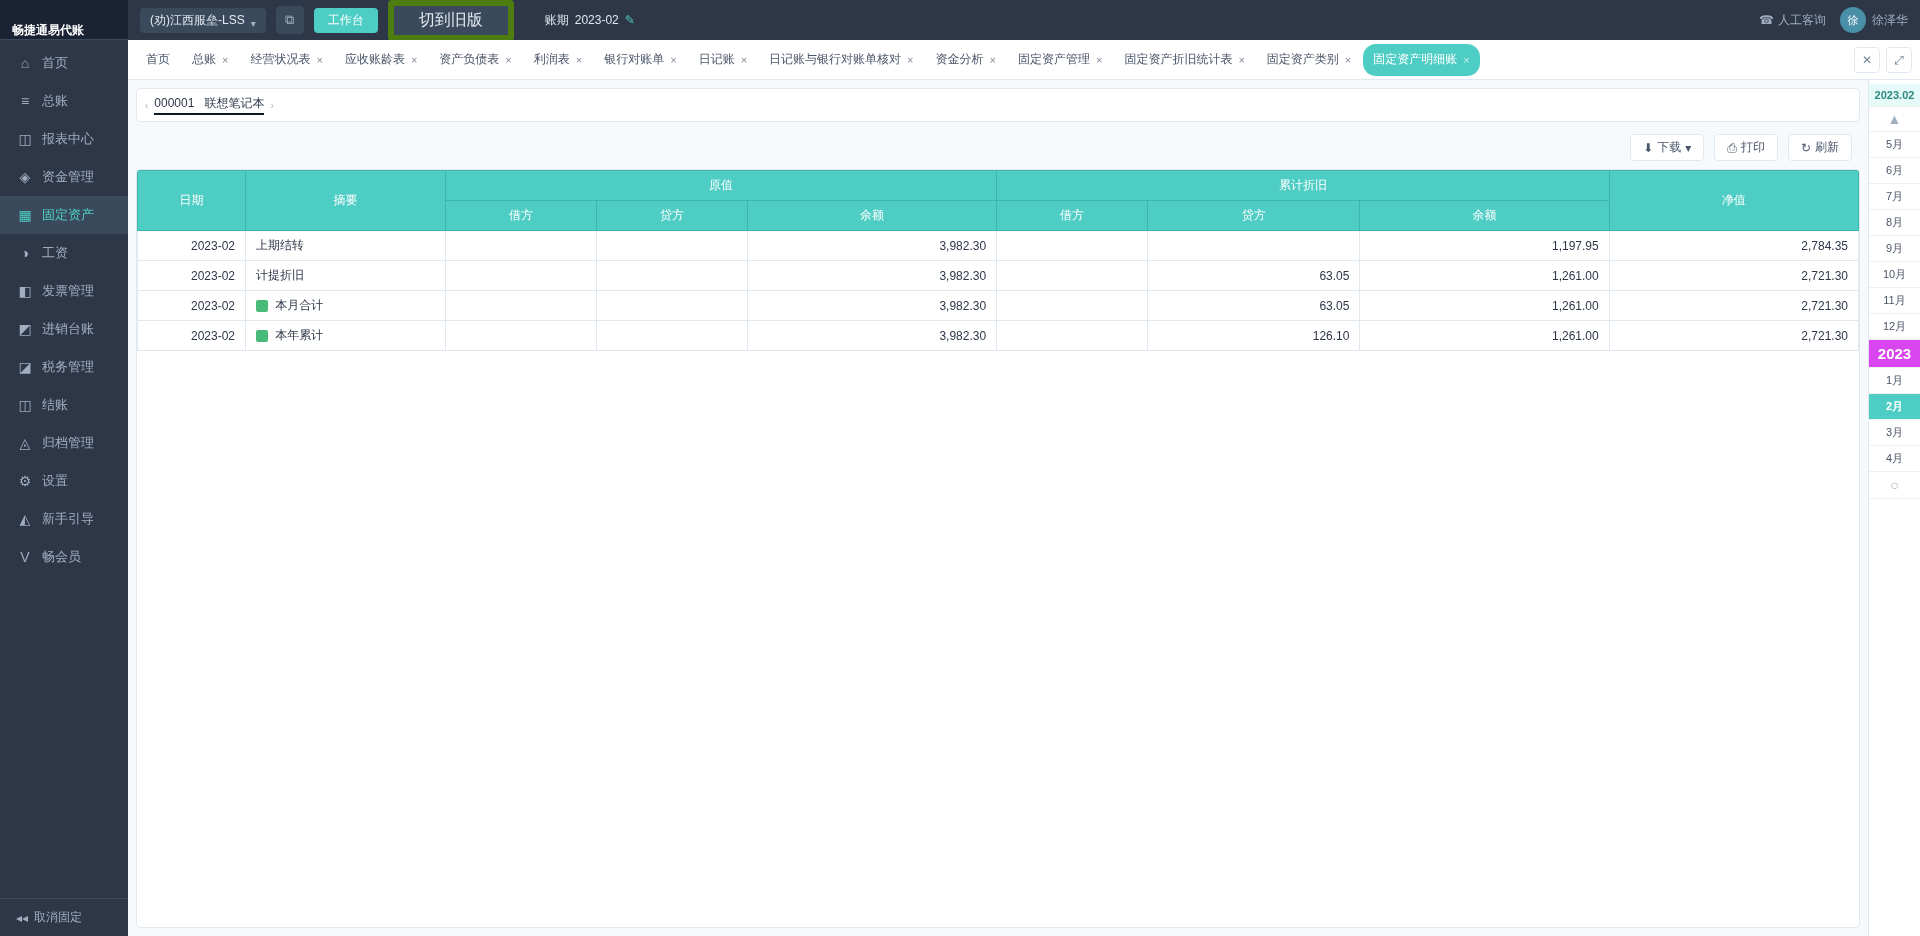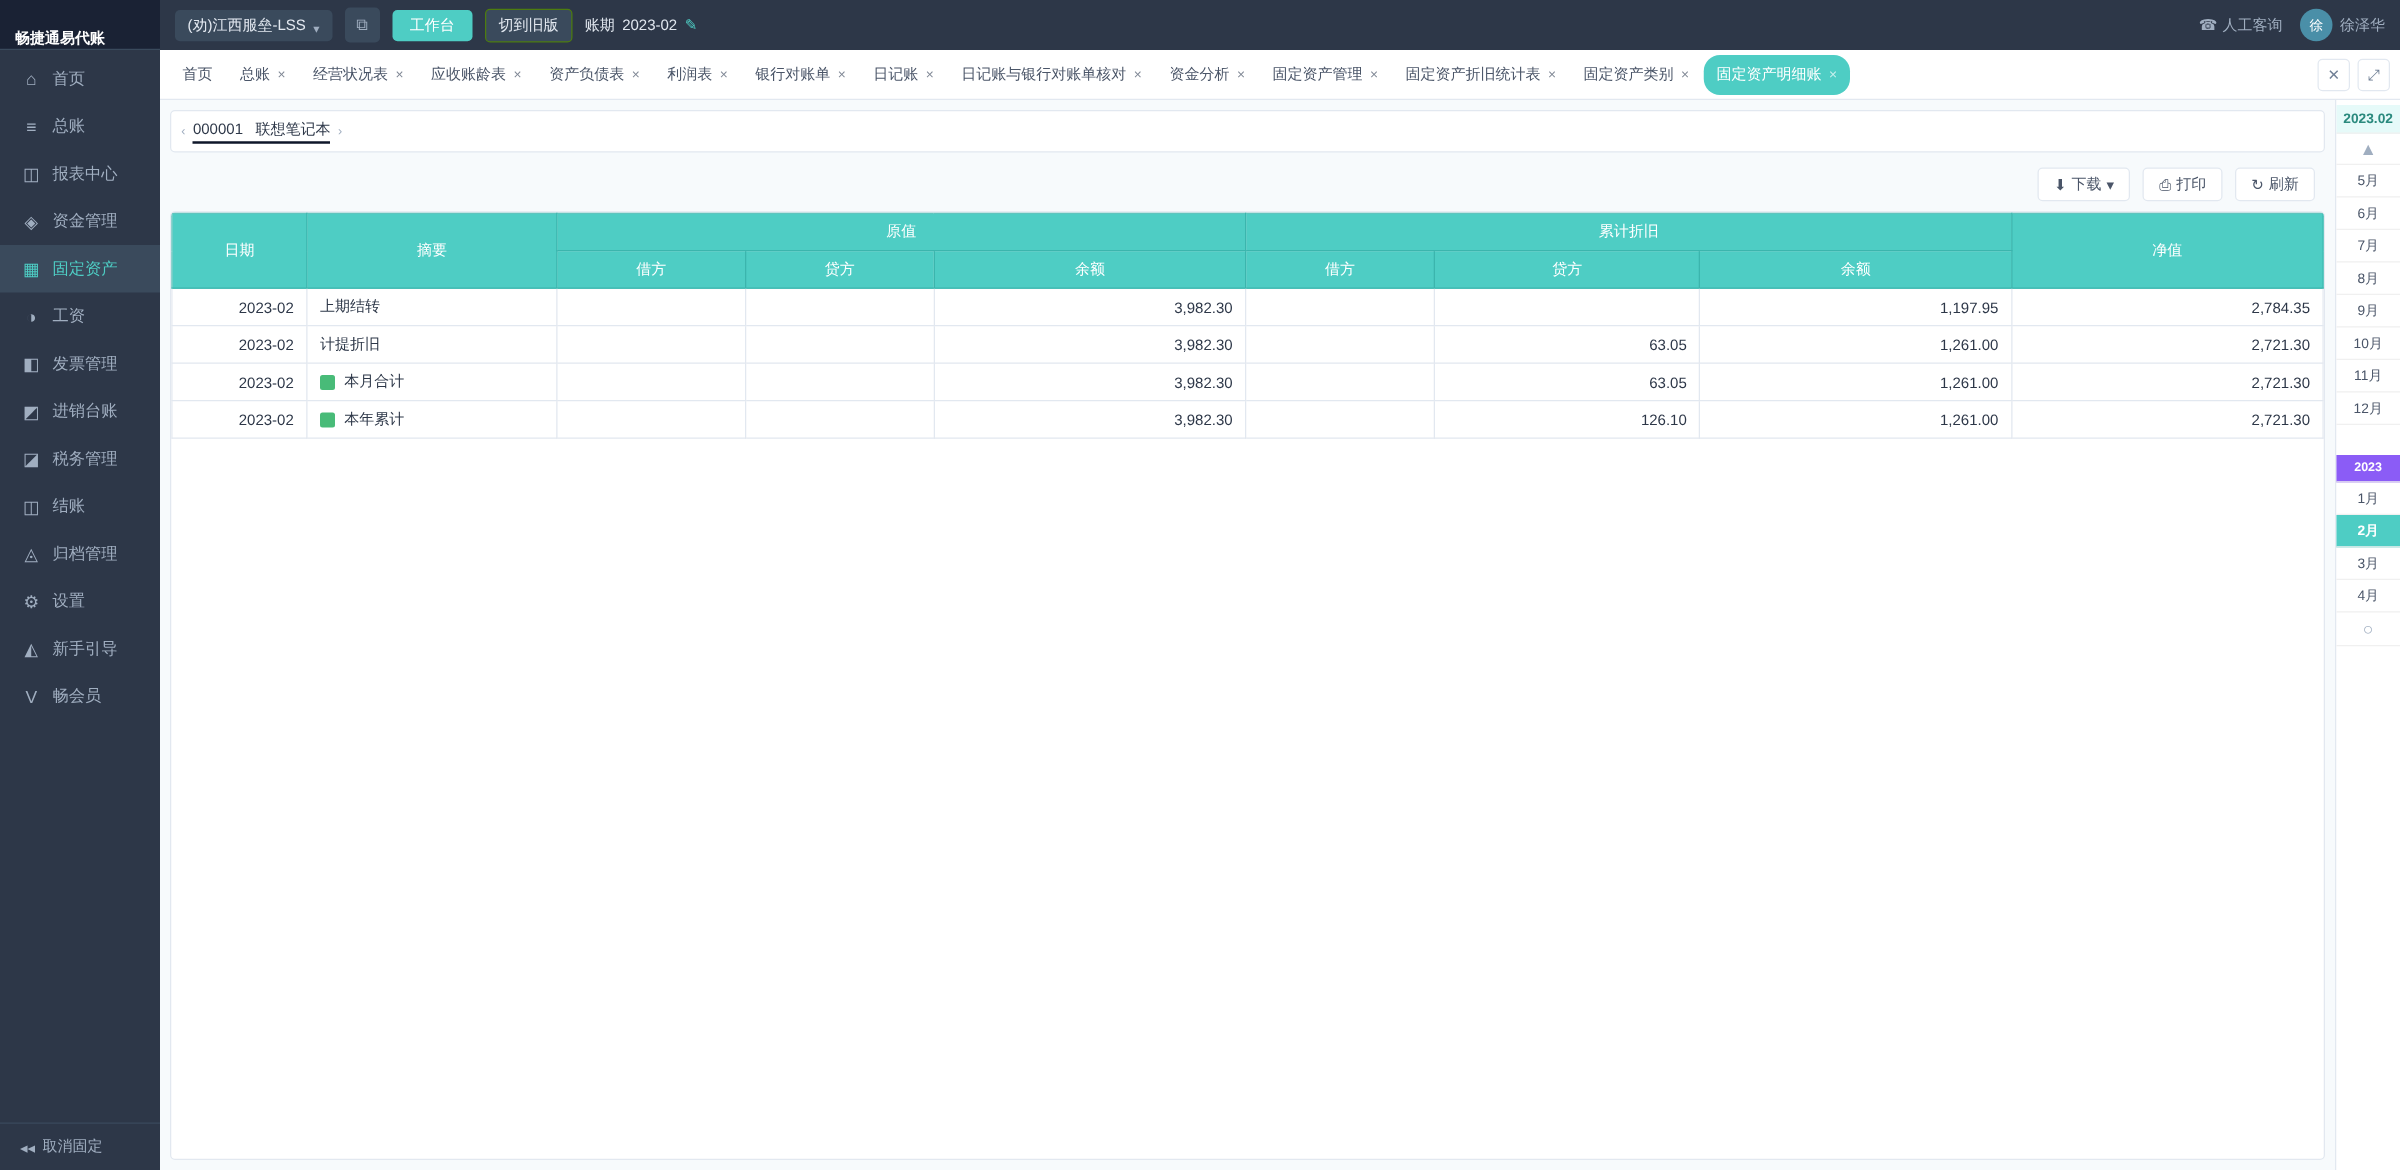--- a/index.html
+++ b/index.html
@@ -87,32 +87,33 @@
       background: #4ecdc4;
       color: #fff;
       padding: 4px 14px;
       border-radius: 4px;
       font-size: 12px;
       cursor: pointer;
     }
     .topbar-old-btn {
       background: #3a4a5c;
       color: #e2e8f0;
-      padding: 4px 10px;
-      border-radius: 4px;
-      font-size: 12px;
-      cursor: pointer;
-      border: 1px solid #4d7c0f;
+      padding: 4px 25px;
+      border-radius: 4px;
+      font-size: 16px;
+      cursor: pointer;
+      border: 6px solid #4d7c0f;
     }
     .topbar-period {
       color: #e2e8f0;
       font-size: 12px;
       display: flex;
       align-items: center;
       gap: 6px;
+      margin-left: 21px;
     }
     .topbar-period .edit-icon { color: #4ecdc4; cursor: pointer; }
     .topbar-right {
       margin-left: auto;
       display: flex;
       align-items: center;
       gap: 14px;
       color: #a0aec0;
       font-size: 12px;
     }
@@ -305,25 +306,24 @@
       cursor: pointer;
       border-bottom: 1px solid #f0f0f0;
     }
     .date-nav-item.period {
       background: #e6faf9;
       color: #2b8a7e;
       font-weight: bold;
       font-size: 11px;
     }
     .date-nav-item.year-label {
-      background: #8b5cf6;
+      background: #d946ef;
       color: #fff;
       font-weight: bold;
-      font-size: 10px;
-      margin-top: 24px;
+      font-size: 15px;
     }
     .date-nav-item.active-month {
       background: #4ecdc4;
       color: #fff;
       font-weight: bold;
     }
     .date-nav-item.circle-btn {
       color: #a0aec0;
       font-size: 14px;
     }

